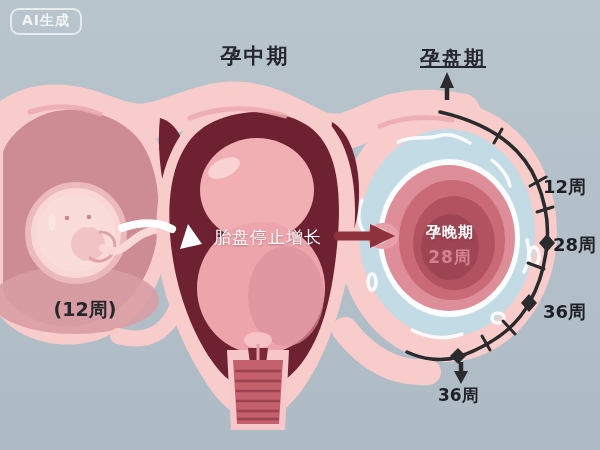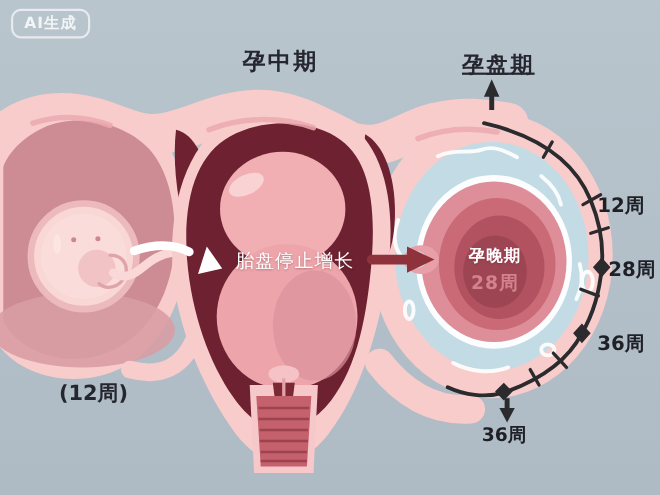--- a/index.html
+++ b/index.html
@@ -20,21 +20,21 @@
   .t-mid{left:195px;top:42px;width:120px;}
   .t-right{left:398px;top:45px;width:110px;font-size:20px;text-decoration:underline;}
   .white-note{
     left:214px;top:226px;color:#ffffff;font-weight:400;font-size:17px;letter-spacing:1px;
     text-shadow:0 1px 2px rgba(70,20,28,.35);
   }
   .circle-stage{left:398px;top:223px;width:104px;text-align:center;color:#ffffff;
     font-weight:800;font-size:15px;letter-spacing:1px;text-shadow:0 1px 2px rgba(90,25,35,.3);}
   .circle-week{left:398px;top:246px;width:104px;text-align:center;color:#d4838e;
     font-weight:800;font-size:17px;letter-spacing:1px;}
-  .left-week{left:30px;top:297px;width:110px;text-align:center;color:#26262e;font-weight:800;font-size:19px;margin-top:48px;}
+  .left-week{left:30px;top:297px;width:110px;text-align:center;color:#26262e;font-weight:800;font-size:19px;}
   .tl{color:#1f1f26;font-weight:800;font-size:18px;}
   .tl-12{left:521px;top:175px;margin-left:22px;}
   .tl-28{left:553px;top:233px;}
   .tl-36{left:543px;top:300px;}
   .tl-36b{left:438px;top:384px;font-size:17px;}
 </style>
 </head>
 <body>
 
 <div id="stage">

